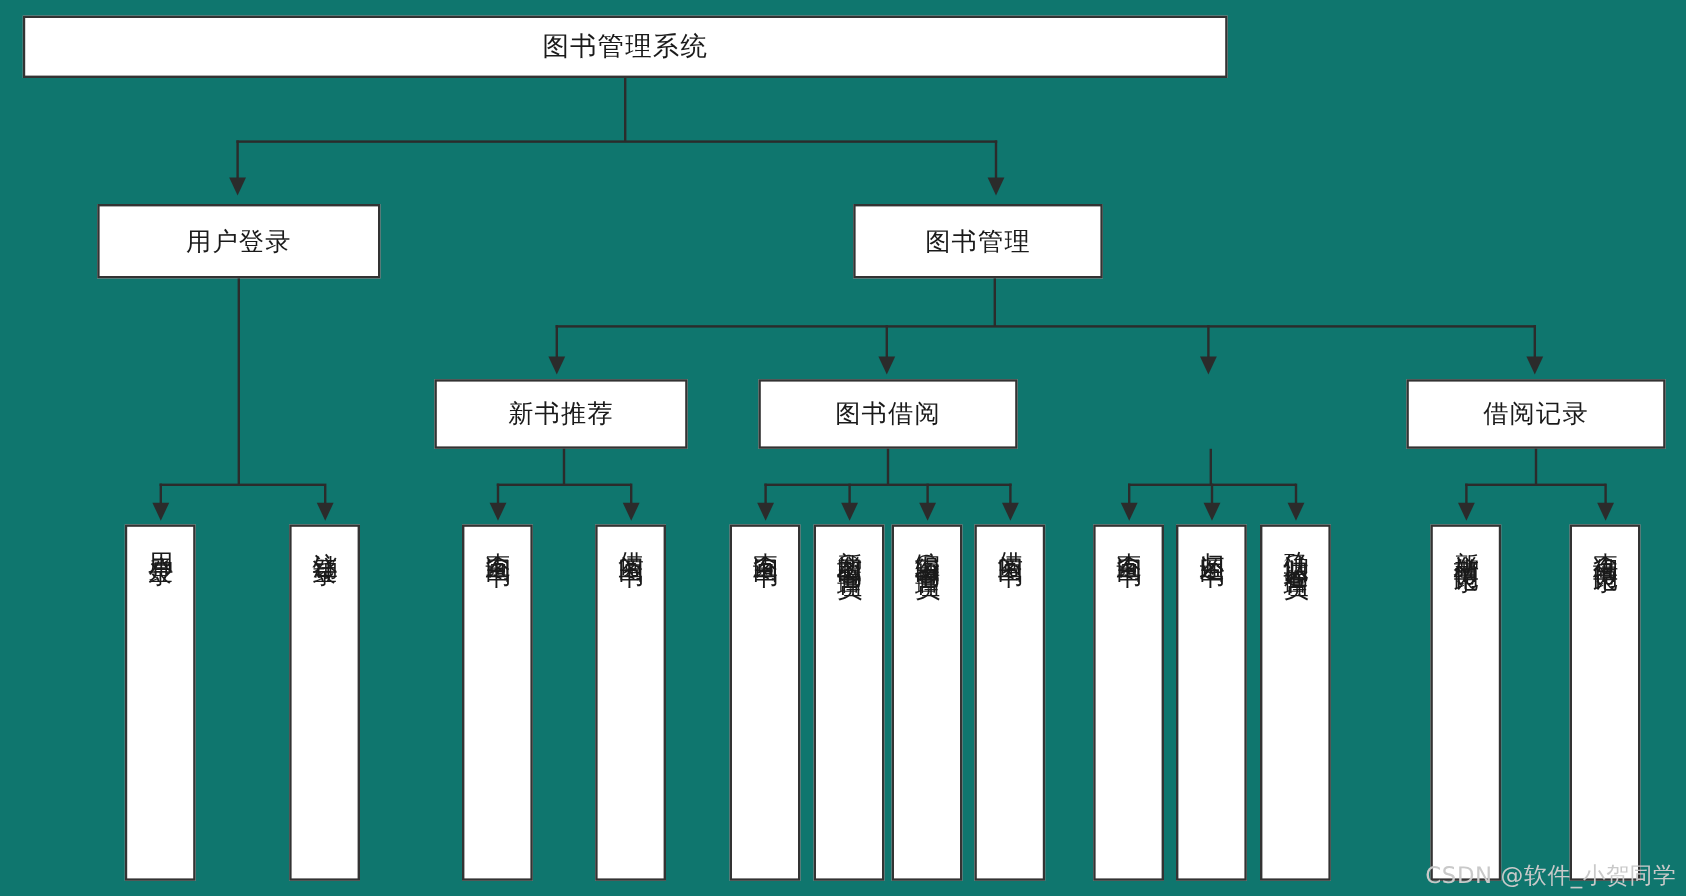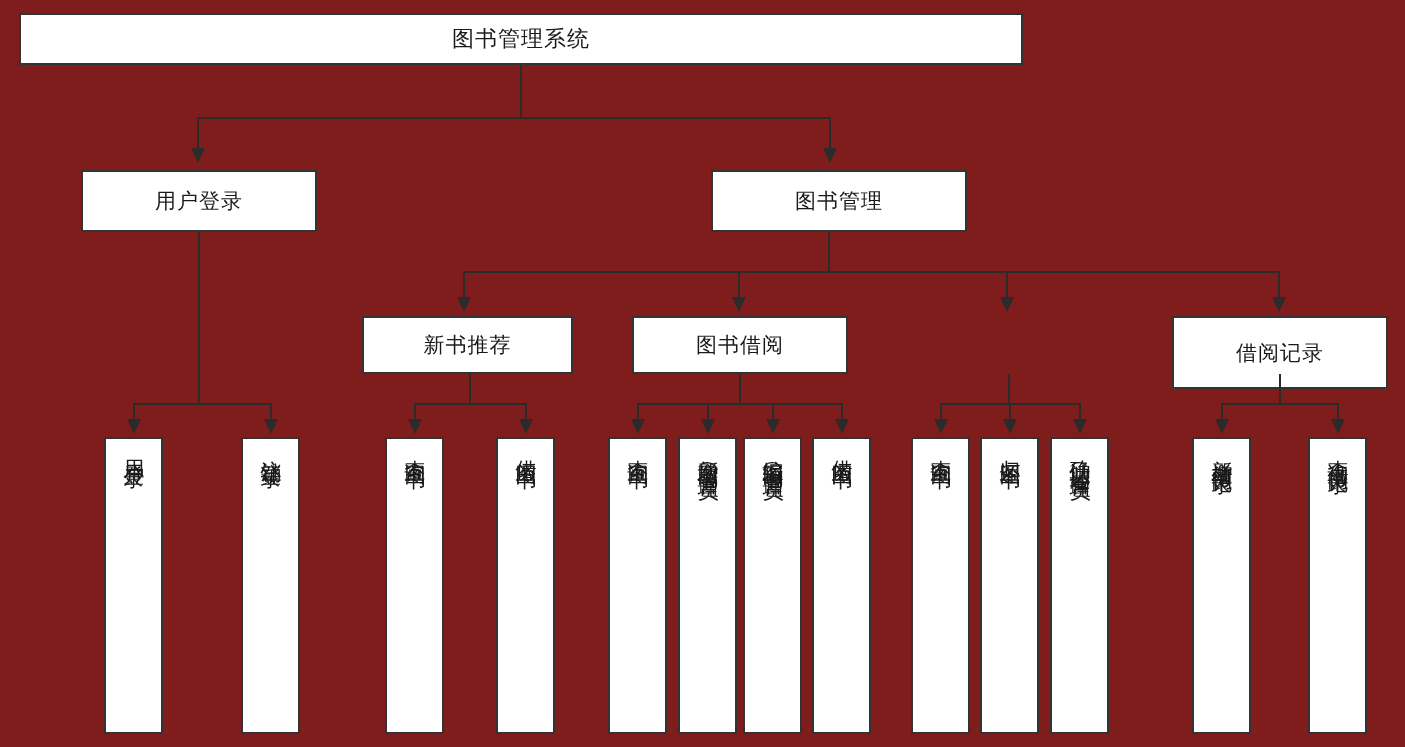--- a/index.html
+++ b/index.html
@@ -9,21 +9,21 @@
     background: #ffffff;
   }
   body {
     font-family: "DejaVu Sans", "Liberation Sans", sans-serif;
     -webkit-font-smoothing: antialiased;
   }
   #canvas {
     position: relative;
     width: 1405px;
     height: 747px;
-    background: #7f1d1d;
+    background: #0f766e;
     overflow: hidden;
   }
   
   .node {
     position: absolute;
     box-sizing: border-box;
     border: 2px solid #333333;
     background: #ffffff;
     display: flex;
     align-items: center;
@@ -100,21 +100,21 @@
   <div class="hline" style="left:197px; top:117px; width:634px; height:2px;"></div>
 
   <div class="vline" style="left:197px; top:117px; height:33px;"></div>
   <div class="arrow" style="left:191px; top:148px;"></div>
   <div class="vline" style="left:829px; top:117px; height:33px;"></div>
   <div class="arrow" style="left:823px; top:148px;"></div>
 
   <div class="node lvl2" style="left:81px; top:170px; width:236px; height:62px;">
     <span>用户登录</span>
   </div>
-  <div class="node lvl2" style="left:711px; top:170px; width:256px; height:62px;">
+  <div class="node lvl2" style="left:711px; top:170px; width:208px; height:62px;">
     <span>图书管理</span>
   </div>
 
   <div class="vline" style="left:198px; top:232px; height:172px;"></div>
   <div class="hline" style="left:133px; top:403px; width:137px;"></div>
   <div class="vline" style="left:133px; top:403px; height:17px;"></div>
   <div class="arrow" style="left:127px; top:419px;"></div>
   <div class="vline" style="left:270px; top:403px; height:17px;"></div>
   <div class="arrow" style="left:264px; top:419px;"></div>
 
@@ -128,21 +128,21 @@
   <div class="arrow" style="left:1000px; top:297px;"></div>
   <div class="vline" style="left:1278px; top:271px; height:27px;"></div>
   <div class="arrow" style="left:1272px; top:297px;"></div>
 
   <div class="node lvl3" style="left:362px; top:316px; width:211px; height:58px;">
     <span>新书推荐</span>
   </div>
   <div class="node lvl3" style="left:632px; top:316px; width:216px; height:58px;">
     <span>图书借阅</span>
   </div>
-  <div class="node lvl3" style="left:1172px; top:316px; width:216px; height:73px;">
+  <div class="node lvl3" style="left:1172px; top:316px; width:216px; height:58px;">
     <span>借阅记录</span>
   </div>
 
   <div class="vline" style="left:469px; top:374px; height:30px;"></div>
   <div class="hline" style="left:414px; top:403px; width:112px;"></div>
   <div class="vline" style="left:414px; top:403px; height:17px;"></div>
   <div class="arrow" style="left:408px; top:419px;"></div>
   <div class="vline" style="left:525px; top:403px; height:17px;"></div>
   <div class="arrow" style="left:519px; top:419px;"></div>
 
@@ -210,14 +210,15 @@
     <span class="vtext">确认归还（管理员）</span>
   </div>
 
   <div class="node leaf" style="left:1192px; top:437px; width:59px; height:297px;">
     <span class="vtext">新增借阅记录</span>
   </div>
   <div class="node leaf" style="left:1308px; top:437px; width:59px; height:297px;">
     <span class="vtext">查询借阅记录</span>
   </div>
 
+  <div id="watermark">CSDN @软件_小贺同学</div>
 
 </div>
 
 </body></html>

